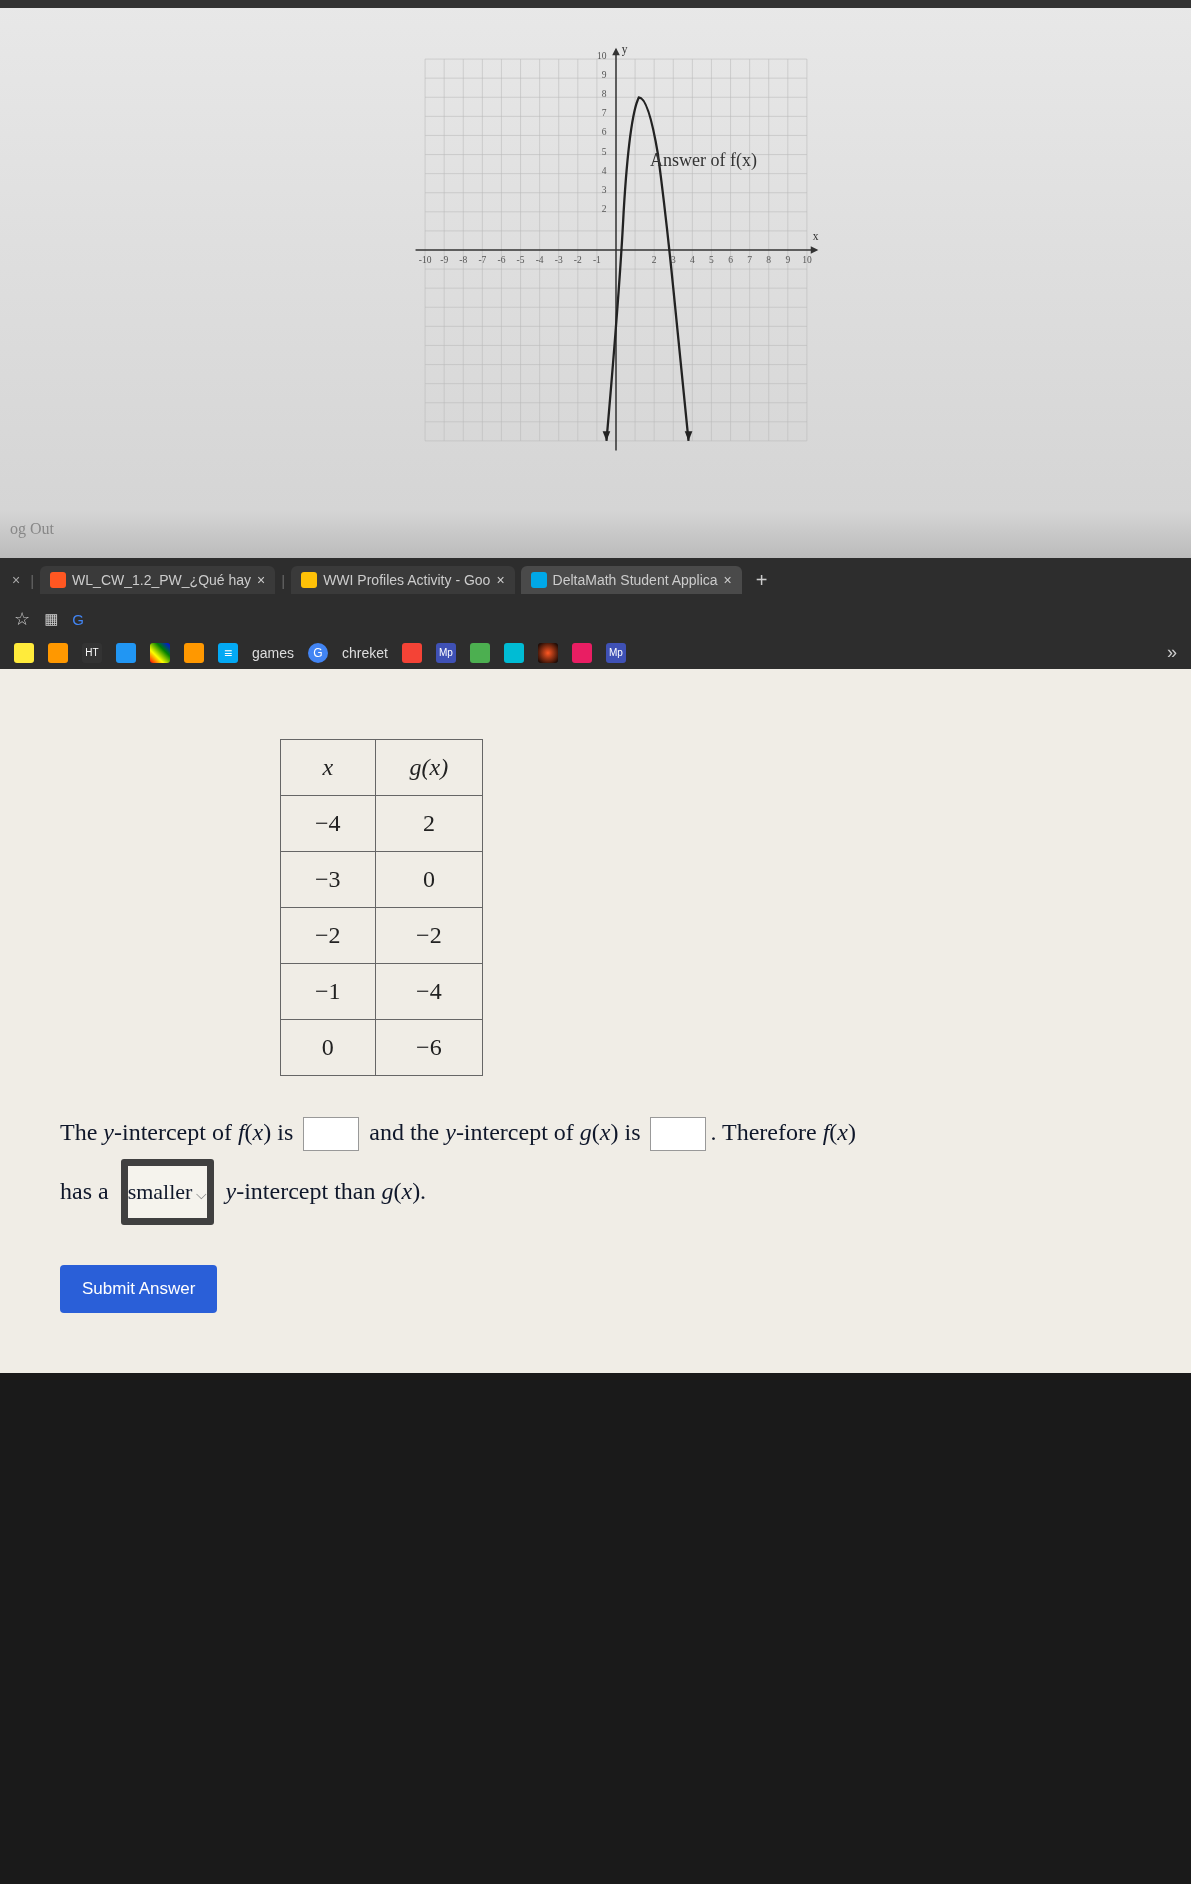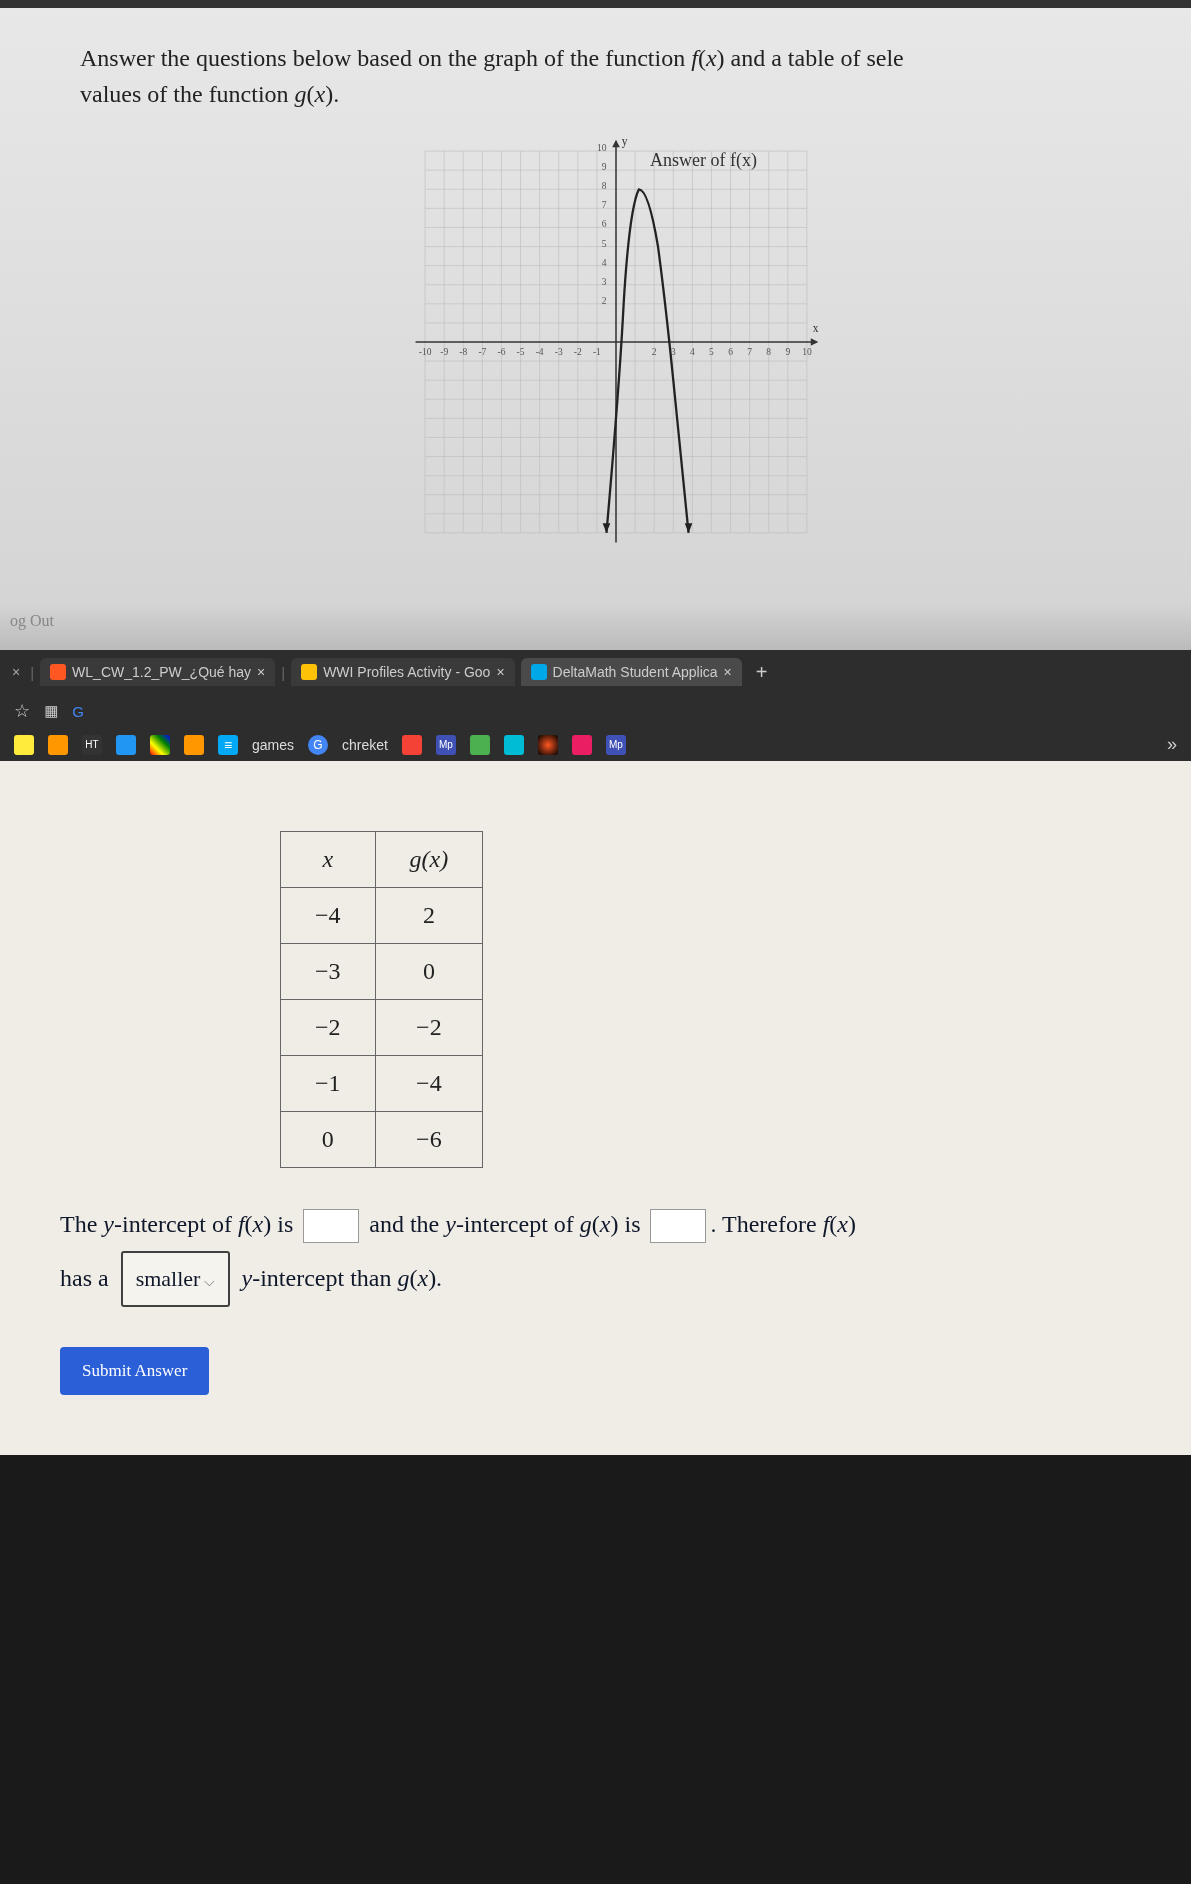--- a/index.html
+++ b/index.html
@@ -40,33 +40,29 @@
 .gtable td, .gtable th { border:1px solid #666; padding: 14px 34px; font-size:24px; text-align:center; font-weight:normal; color:#222; font-family: Georgia, serif; }
 .gtable th { font-style: italic; }
 
 .note { text-align:center; font-size:18px; color:#444; margin: 30px 0; }
 .answer-label { font-size:20px; margin: 30px 0 20px 0; }
 .answer-label b { font-weight:bold; color:#222; }
 .attempt { color:#999; font-size:18px; }
 
 .sentence { font-size:24px; line-height:2.2; color:#0f172a; }
 .answer-box { display:inline-block; width:56px; height:34px; border:1px solid #999; background:#fff; vertical-align:middle; margin:0 4px; }
-.dropdown { display:inline-block; border:2px solid #404040; background:#f5f3ed; padding:2px 13px; font-size:22px; border-radius:3px; cursor:pointer; }
+.dropdown { display:inline-block; border:7px solid #404040; background:#f5f3ed; padding:2px 0; font-size:22px; border-radius:3px; cursor:pointer; }
 .dropdown::after { content:' ⌵'; color:#888; font-size:14px; }
 
-.submit-btn { background:#2a5fd8; color:#fff; border:none; border-radius:4px; padding:14px 22px; font-size:17px; font-family: Liberation Serif, serif; margin-top:40px; cursor:pointer; }
+.submit-btn { background:#2a5fd8; color:#fff; border:none; border-radius:4px; padding:14px 22px; font-size:17px; font-family: Liberation Sans, sans-serif; margin-top:40px; cursor:pointer; }
 </style>
 </head>
 <body>
 
 <div class="top-section">
-  <p class="question-text">
-    Answer the questions below based on the graph of the function <span class="math-f">f</span>(<span class="math-f">x</span>) and a table of sele<br>
-    values of the function <span class="math-f">g</span>(<span class="math-f">x</span>).
-  </p>
   <div class="graph-title">Answer of f(x)</div>
   <div class="graph-wrap">
     <svg class="graph-svg" width="520" height="420" viewBox="-11 -11 22 22">
       <g stroke="#bbb" stroke-width="0.03">
         <line x1="-10" y1="-10" x2="-10" y2="10"></line>
           <line x1="-9" y1="-10" x2="-9" y2="10"></line>
           <line x1="-8" y1="-10" x2="-8" y2="10"></line>
           <line x1="-7" y1="-10" x2="-7" y2="10"></line>
           <line x1="-6" y1="-10" x2="-6" y2="10"></line>
           <line x1="-5" y1="-10" x2="-5" y2="10"></line>

